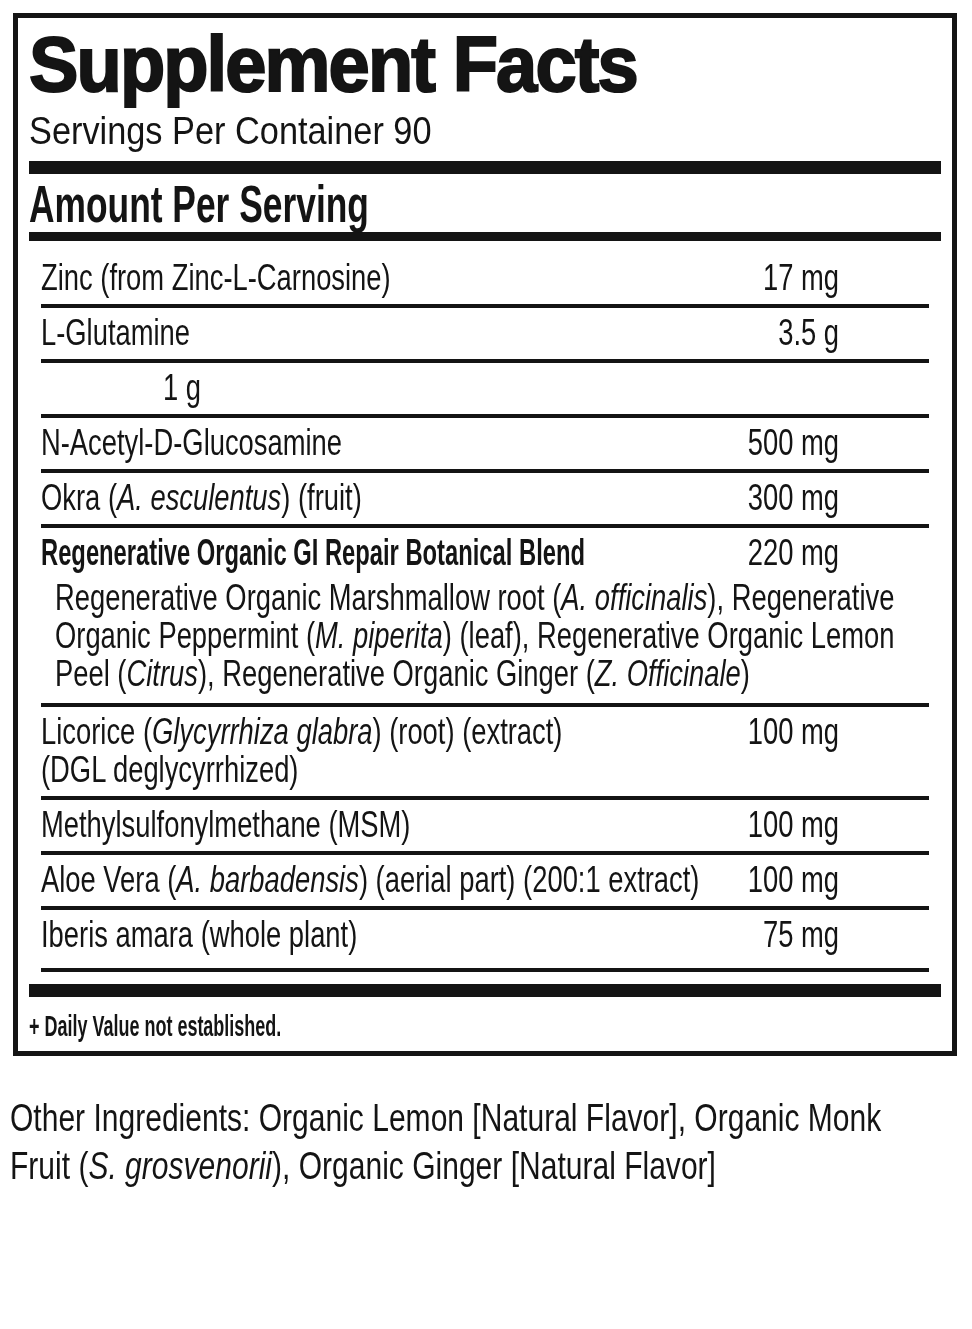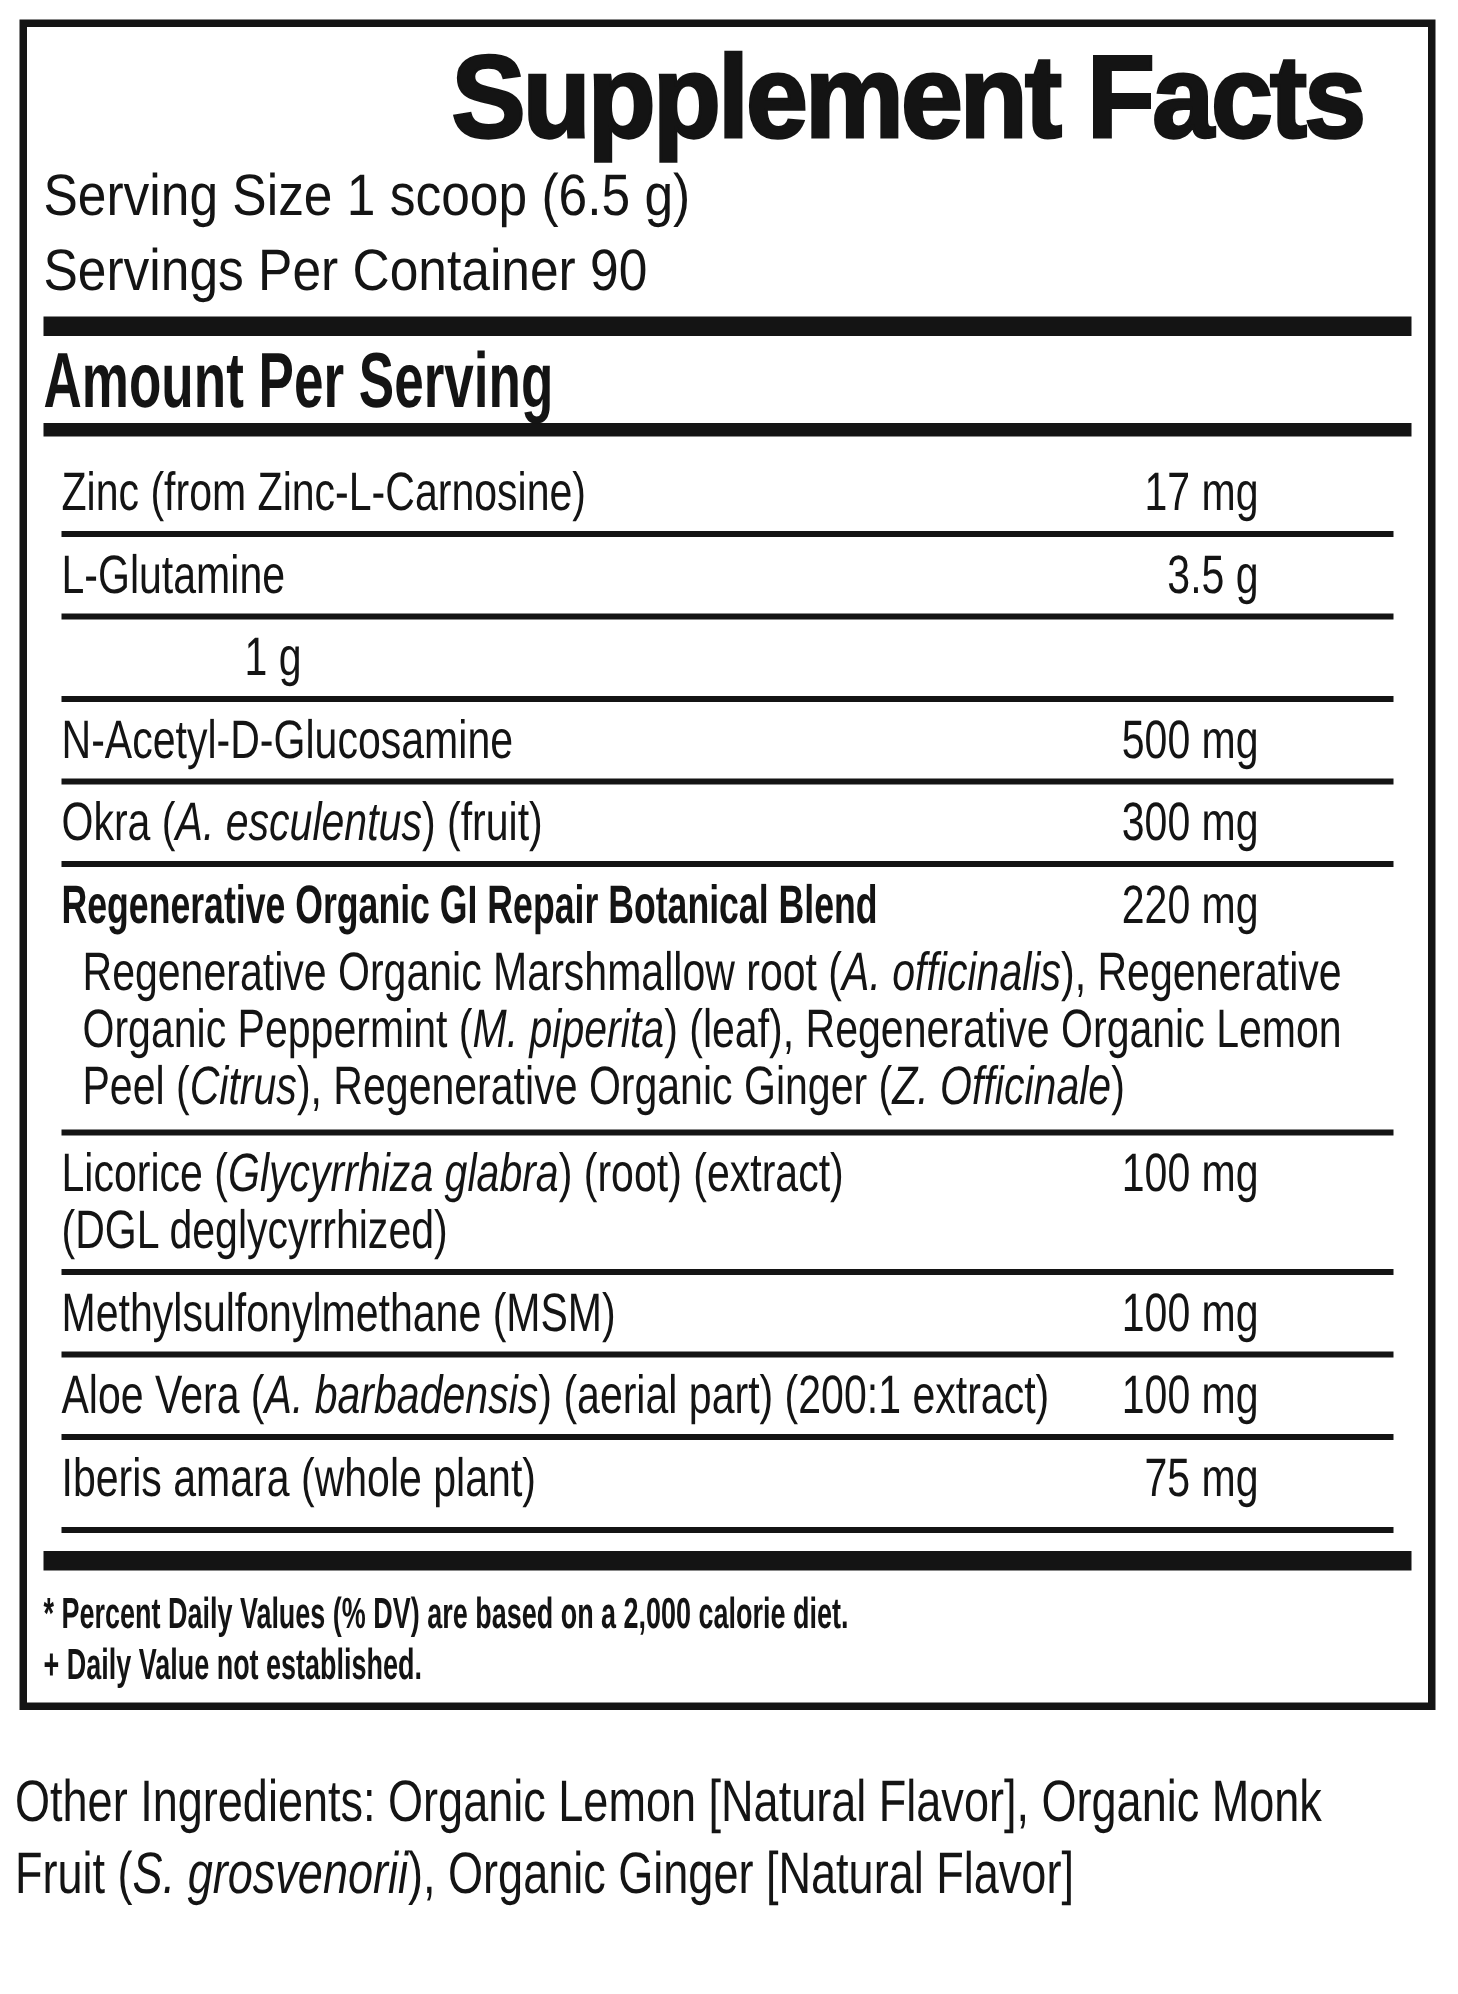--- a/index.html
+++ b/index.html
@@ -14,21 +14,21 @@
     margin: 13px 0 0 13px;
     width: 912px;
     border: 5px solid #141414;
     padding: 0 11px;
     background: #fff;
   }
   
   .panel-title {
     margin: 4px 0 0 0;
     font-size: 78px; line-height: 84px; font-weight: bold;
-    letter-spacing: -2px; white-space: nowrap; text-align: right;
+    letter-spacing: -2px; white-space: nowrap;
     -webkit-text-stroke: 2px #141414;
   }
   .panel-title .sq { display: inline-block; transform: scaleX(.95); transform-origin: 0 50%; }
   
   .serving-line { font-size: 39px; line-height: 50px; white-space: nowrap; }
   .serving-line .sq { display: inline-block; transform: scaleX(.88); transform-origin: 0 50%; }
   
   .bar { background: #141414; }
   .bar.thick { height: 13px; }
   .bar.mid { height: 9px; }
@@ -72,21 +72,20 @@
 </style>
 </head>
 <body>
 
 <div class="page">
 
   <div class="label-box">
 
     <h1 class="panel-title"><span class="sq">Supplement Facts</span></h1>
 
-    <div class="serving-line"><span class="sq">Serving Size 1 scoop (6.5 g)</span></div>
     <div class="serving-line"><span class="sq">Servings Per Container 90</span></div>
 
     <div class="bar thick" style="margin-top:5px;"></div>
 
     <div class="amount-header"><span class="sq">Amount Per Serving</span></div>
 
     <div class="bar mid"></div>
 
     <ul class="rows" id="rows">
         <li class="row">
@@ -148,21 +147,20 @@
           <div class="name">
             <div class="line"><span>Iberis amara (whole plant)</span></div>
           </div>
           <div class="amount"><span class="asq">75 mg</span></div>
         </li>
       </ul>
 
     <div class="bar thick"></div>
 
     <div class="footnotes">
-      <div class="fn"><span class="sq">* Percent Daily Values (% DV) are based on a 2,000 calorie diet.</span></div>
       <div class="fn"><span class="sq">+ Daily Value not established.</span></div>
     </div>
 
   </div>
 
   <div class="other">
     <span class="other-inner"><span>Other Ingredients: Organic Lemon [Natural Flavor], Organic Monk Fruit (</span><span class="it">S. grosvenorii</span><span>), Organic Ginger [Natural Flavor]</span></span>
   </div>
 
 </div>

